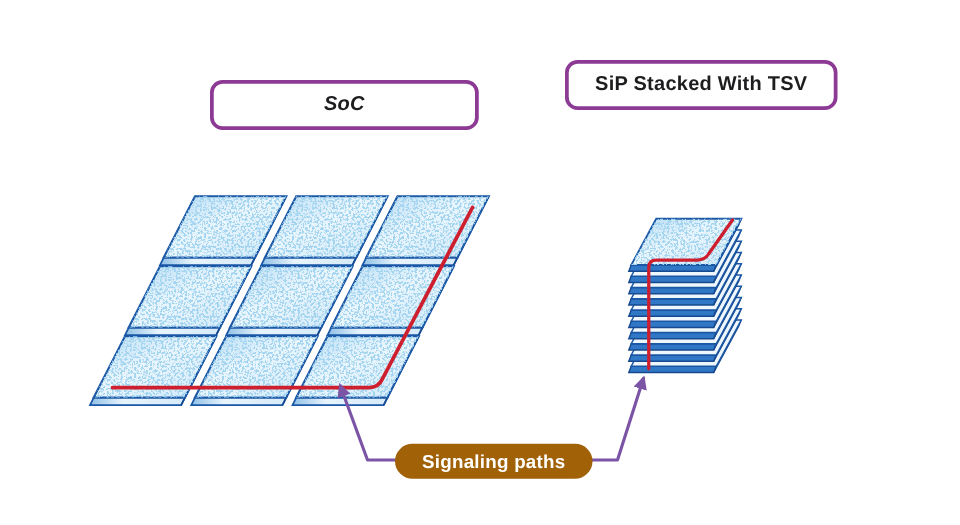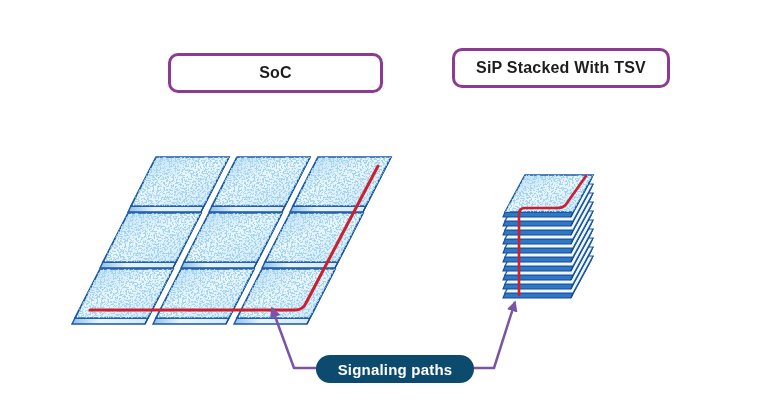--- a/index.html
+++ b/index.html
@@ -6,25 +6,25 @@
   .canvas{
     position:relative;width:768px;height:420px;background:#ffffff;overflow:hidden;
     font-family:"Liberation Sans",sans-serif;
   }
   .diagram-svg{position:absolute;left:0;top:0;width:768px;height:420px;}
   .label-box{
     position:absolute;display:flex;align-items:center;justify-content:center;
     background:#ffffff;border:3px solid #8c3a94;border-radius:10px;
     font-size:16px;font-weight:700;color:#1d1d1f;letter-spacing:.2px;
   }
-  .label-box.soc{left:168px;top:53px;width:209px;height:34px;}
+  .label-box.soc{left:168px;top:64px;width:209px;height:34px;font-style:italic;}
   .label-box.sip{left:452px;top:48px;width:212px;height:34px;}
   .callout-pill{
     position:absolute;left:316px;top:355px;width:158px;height:28px;
-    background:#0c4a6e;border-radius:14px;color:#ffffff;
+    background:#a16207;border-radius:14px;color:#ffffff;
     font-size:15px;font-weight:700;display:flex;align-items:center;justify-content:center;
     letter-spacing:.2px;
   }
 </style>
 </head>
 <body>
 
 <div class="canvas">
 
   <svg class="diagram-svg" viewBox="0 0 768 420">

